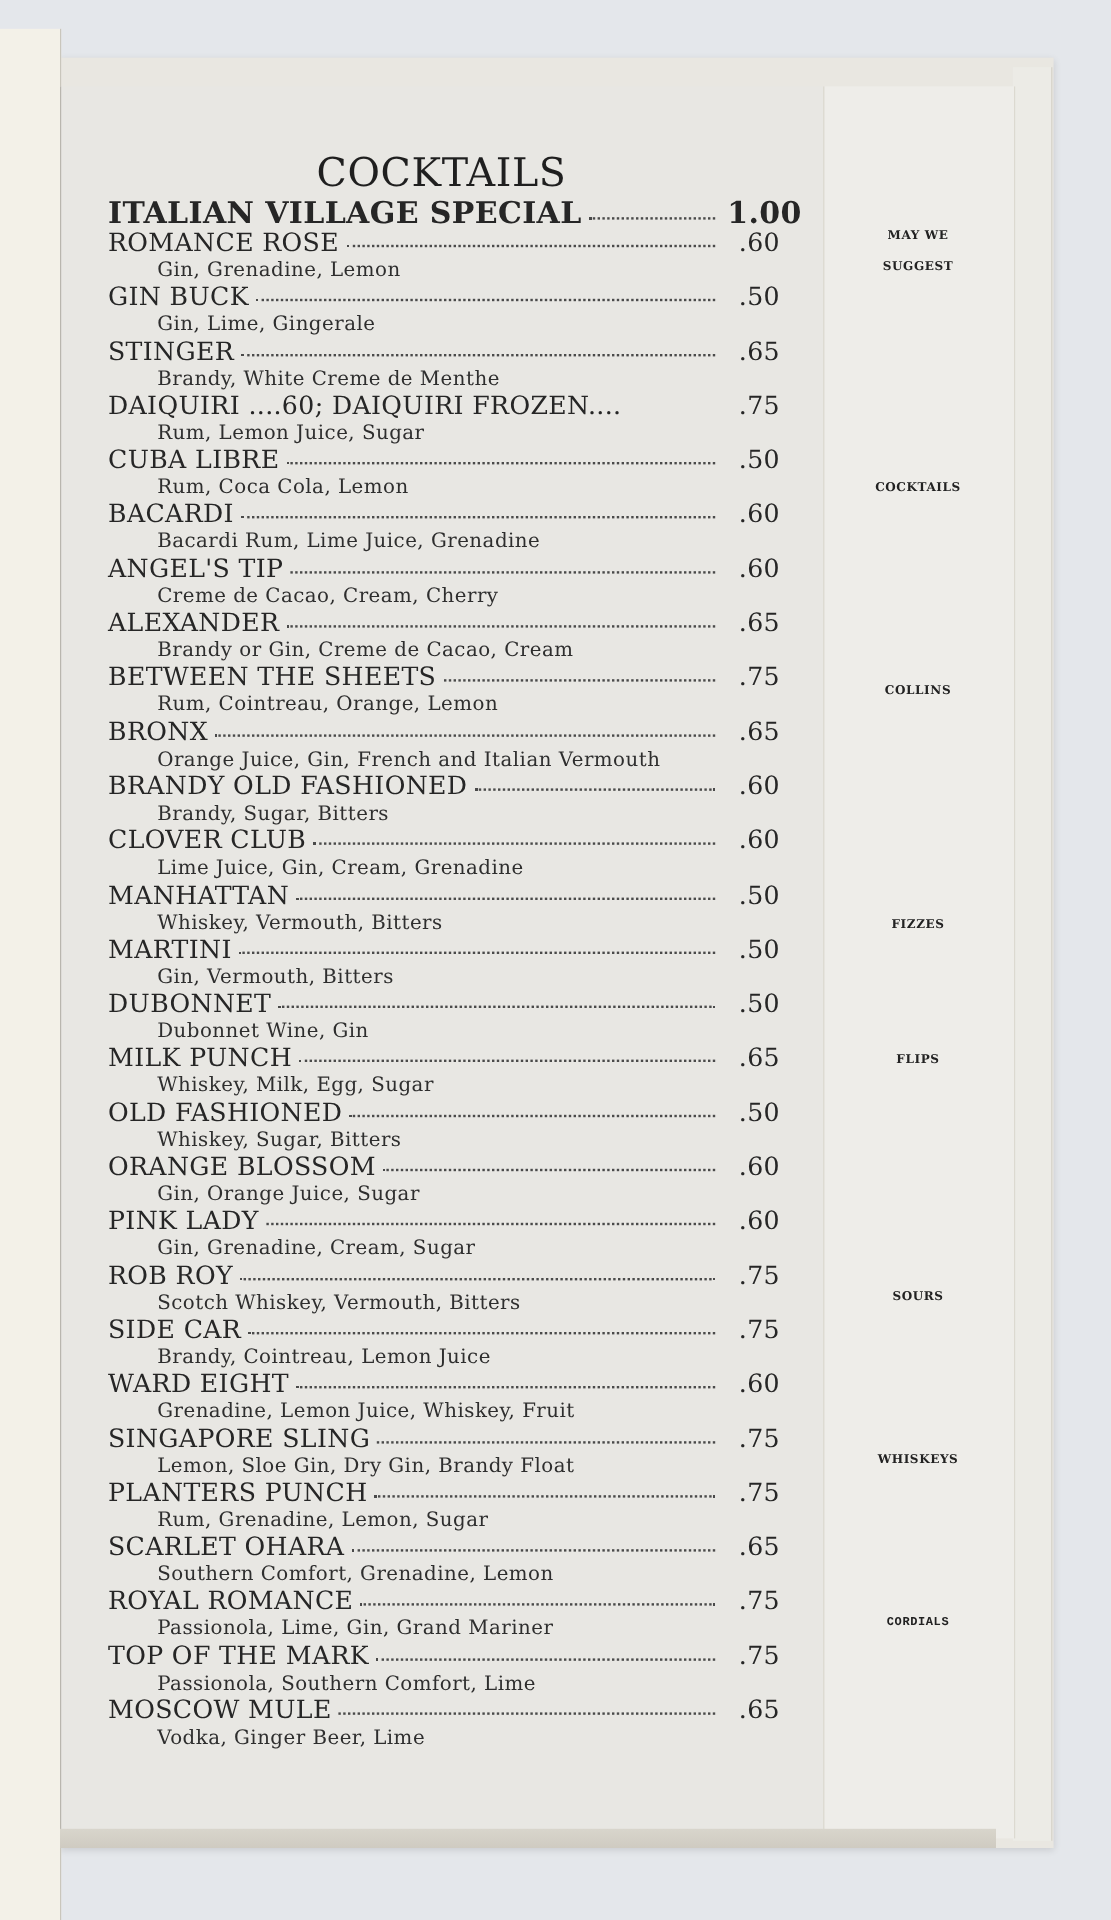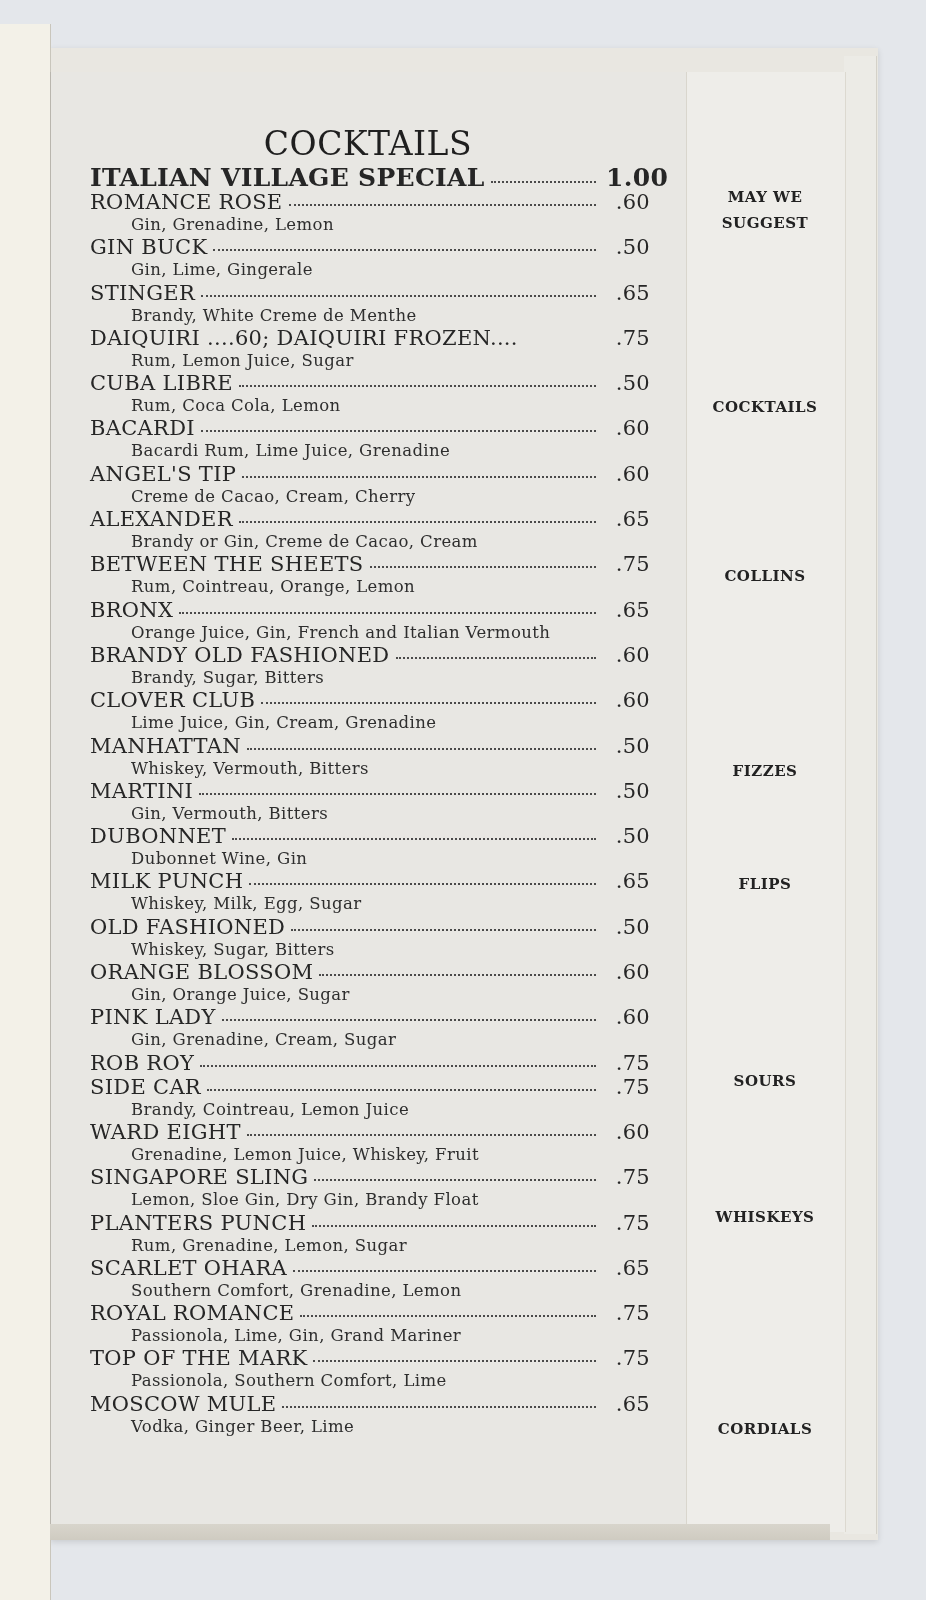--- a/index.html
+++ b/index.html
@@ -68,21 +68,21 @@
     .item-price { width: 44px; text-align: right; white-space: nowrap; }
     .item-desc {
       height: 21.3px; line-height: 21px;
       font-size: 16.5px; padding-left: 41px; color: #2e2e2e;
       letter-spacing: 0.4px; white-space: nowrap;
     }
 
     .tab-label {
       position: absolute; left: 686px; width: 158px; text-align: center;
       font-family: "DejaVu Serif", serif; font-weight: bold;
-      font-size: 15px; line-height: 26px; color: #222;
+      font-size: 10px; line-height: 26px; color: #222;
       letter-spacing: 0.5px;
     }
   </style>
 </head>
 <body>
 
 <div class="back-sheet"></div>
 <div class="left-page"></div>
 <div class="tab-outer"></div>
 <div class="main-sheet"></div>
@@ -209,20 +209,21 @@
       <span class="item-name">PINK LADY</span>
       <span class="leader"></span>
       <span class="item-price">.60</span>
     </div>
     <div class="item-desc">Gin, Grenadine, Cream, Sugar</div>
     <div class="item-row">
       <span class="item-name">ROB ROY</span>
       <span class="leader"></span>
       <span class="item-price">.75</span>
     </div>
+    <div class="item-desc">Scotch Whiskey, Vermouth, Bitters</div>
     <div class="item-row">
       <span class="item-name">SIDE CAR</span>
       <span class="leader"></span>
       <span class="item-price">.75</span>
     </div>
     <div class="item-desc">Brandy, Cointreau, Lemon Juice</div>
     <div class="item-row">
       <span class="item-name">WARD EIGHT</span>
       <span class="leader"></span>
       <span class="item-price">.60</span>
@@ -270,14 +271,14 @@
     <div class="tab-label" style="top: 184px;">
       <div>MAY WE</div>
       <div>SUGGEST</div>
     </div>
     <div class="tab-label" style="top: 394px;">COCKTAILS</div>
     <div class="tab-label" style="top: 563px;">COLLINS</div>
     <div class="tab-label" style="top: 758px;">FIZZES</div>
     <div class="tab-label" style="top: 871px; text-align: center;">FLIPS</div>
     <div class="tab-label" style="top: 1068px;">SOURS</div>
     <div class="tab-label" style="top: 1204px;">WHISKEYS</div>
-    <div class="tab-label" style="top: 1416px;">CORDIALS</div>
+    <div class="tab-label" style="top: 1340px; font-family: Liberation Mono, monospace;">CORDIALS</div>
   </div>
 
 </body></html>

